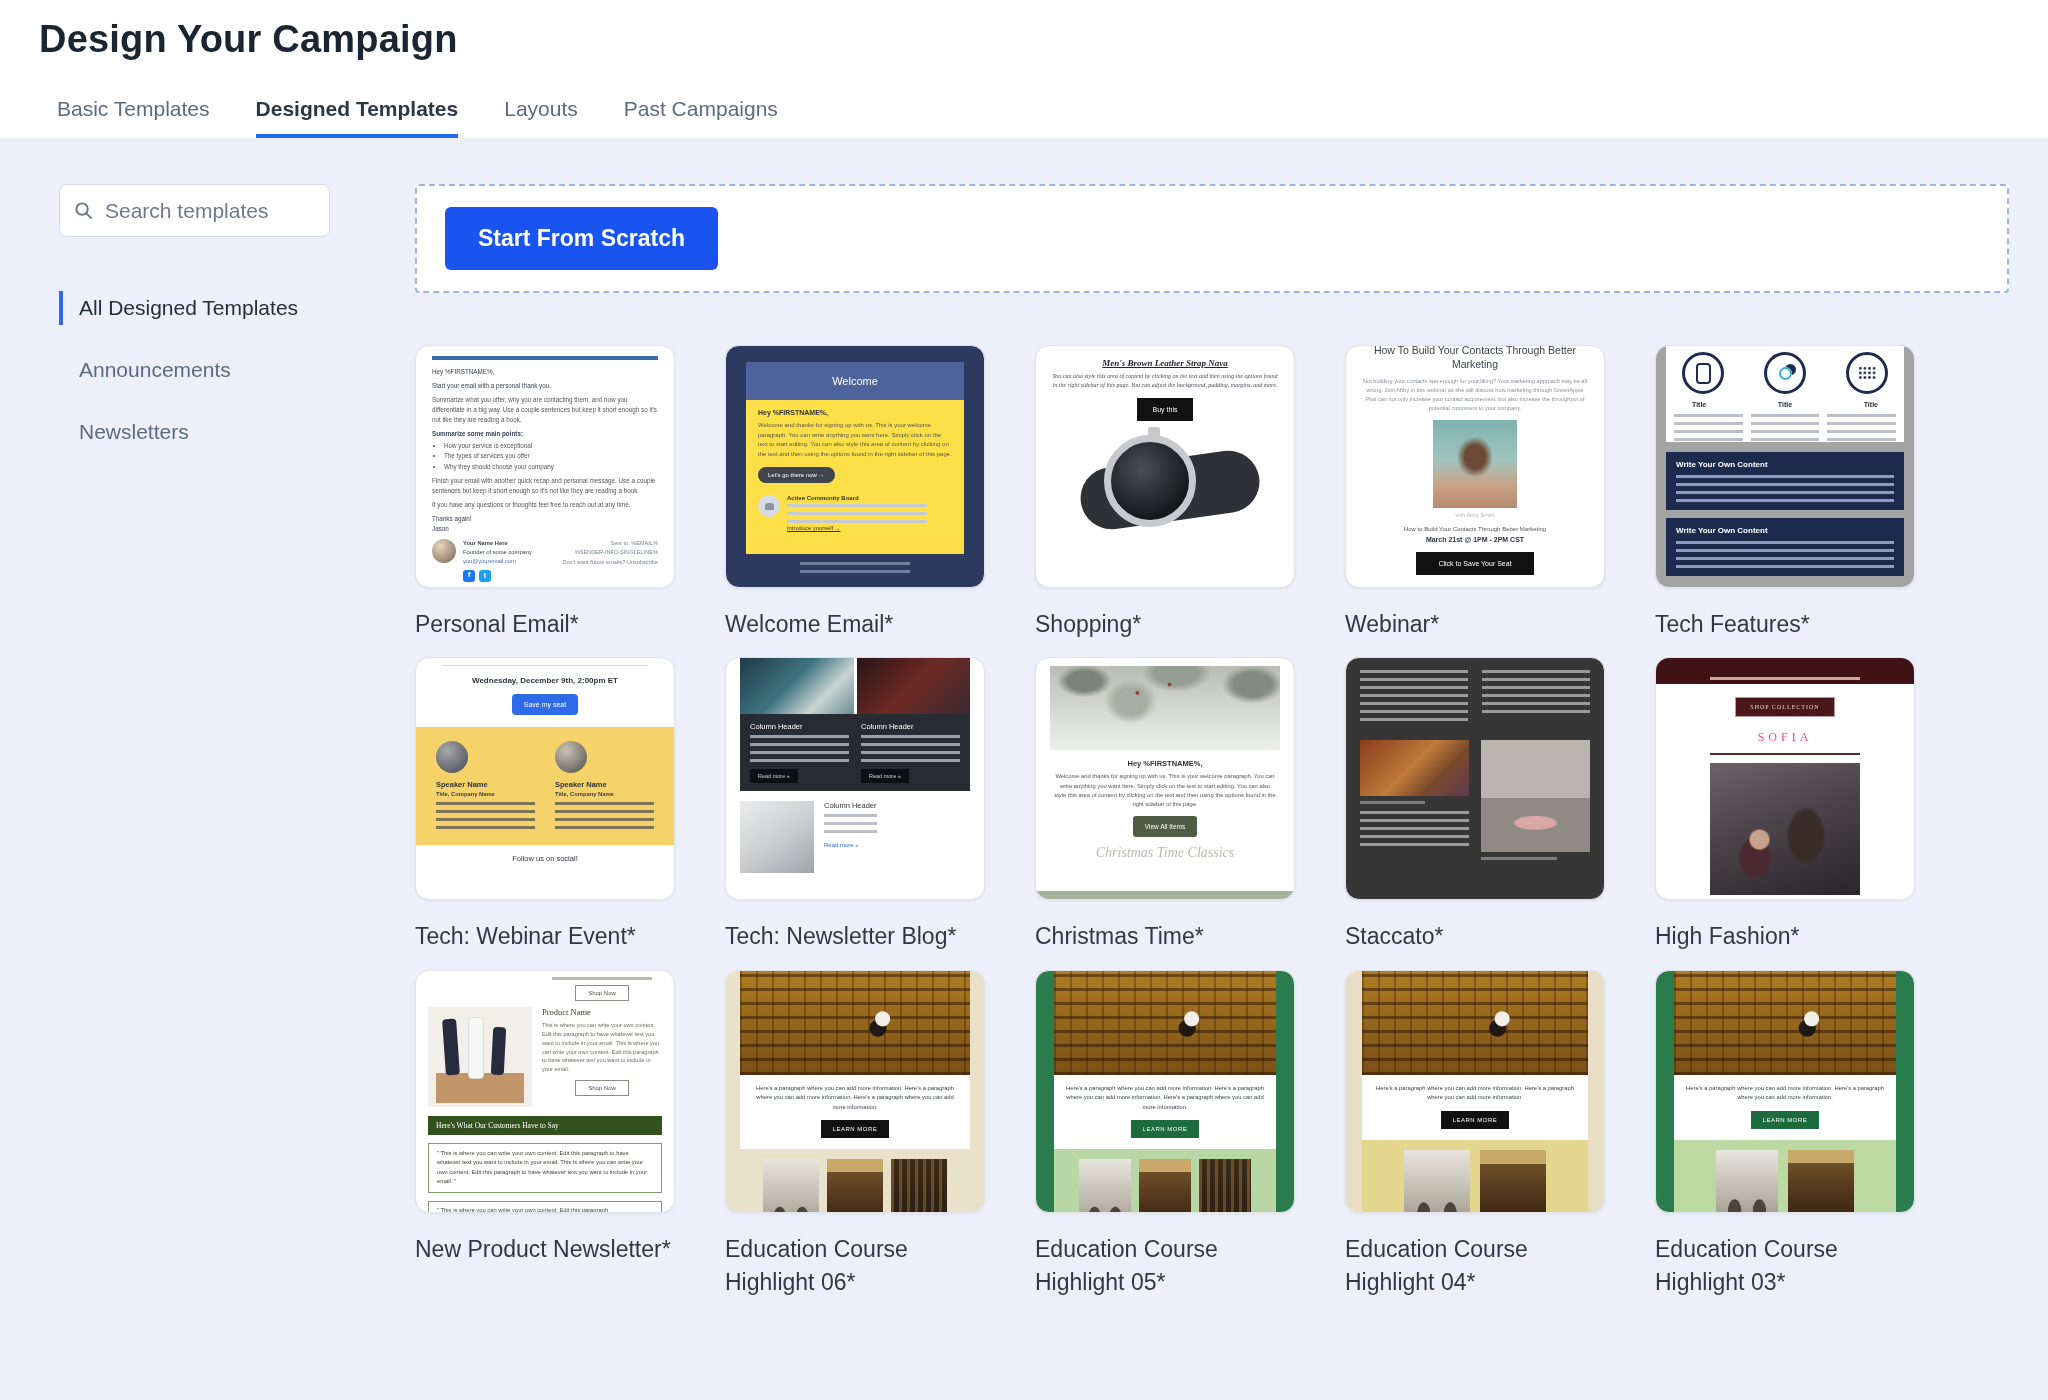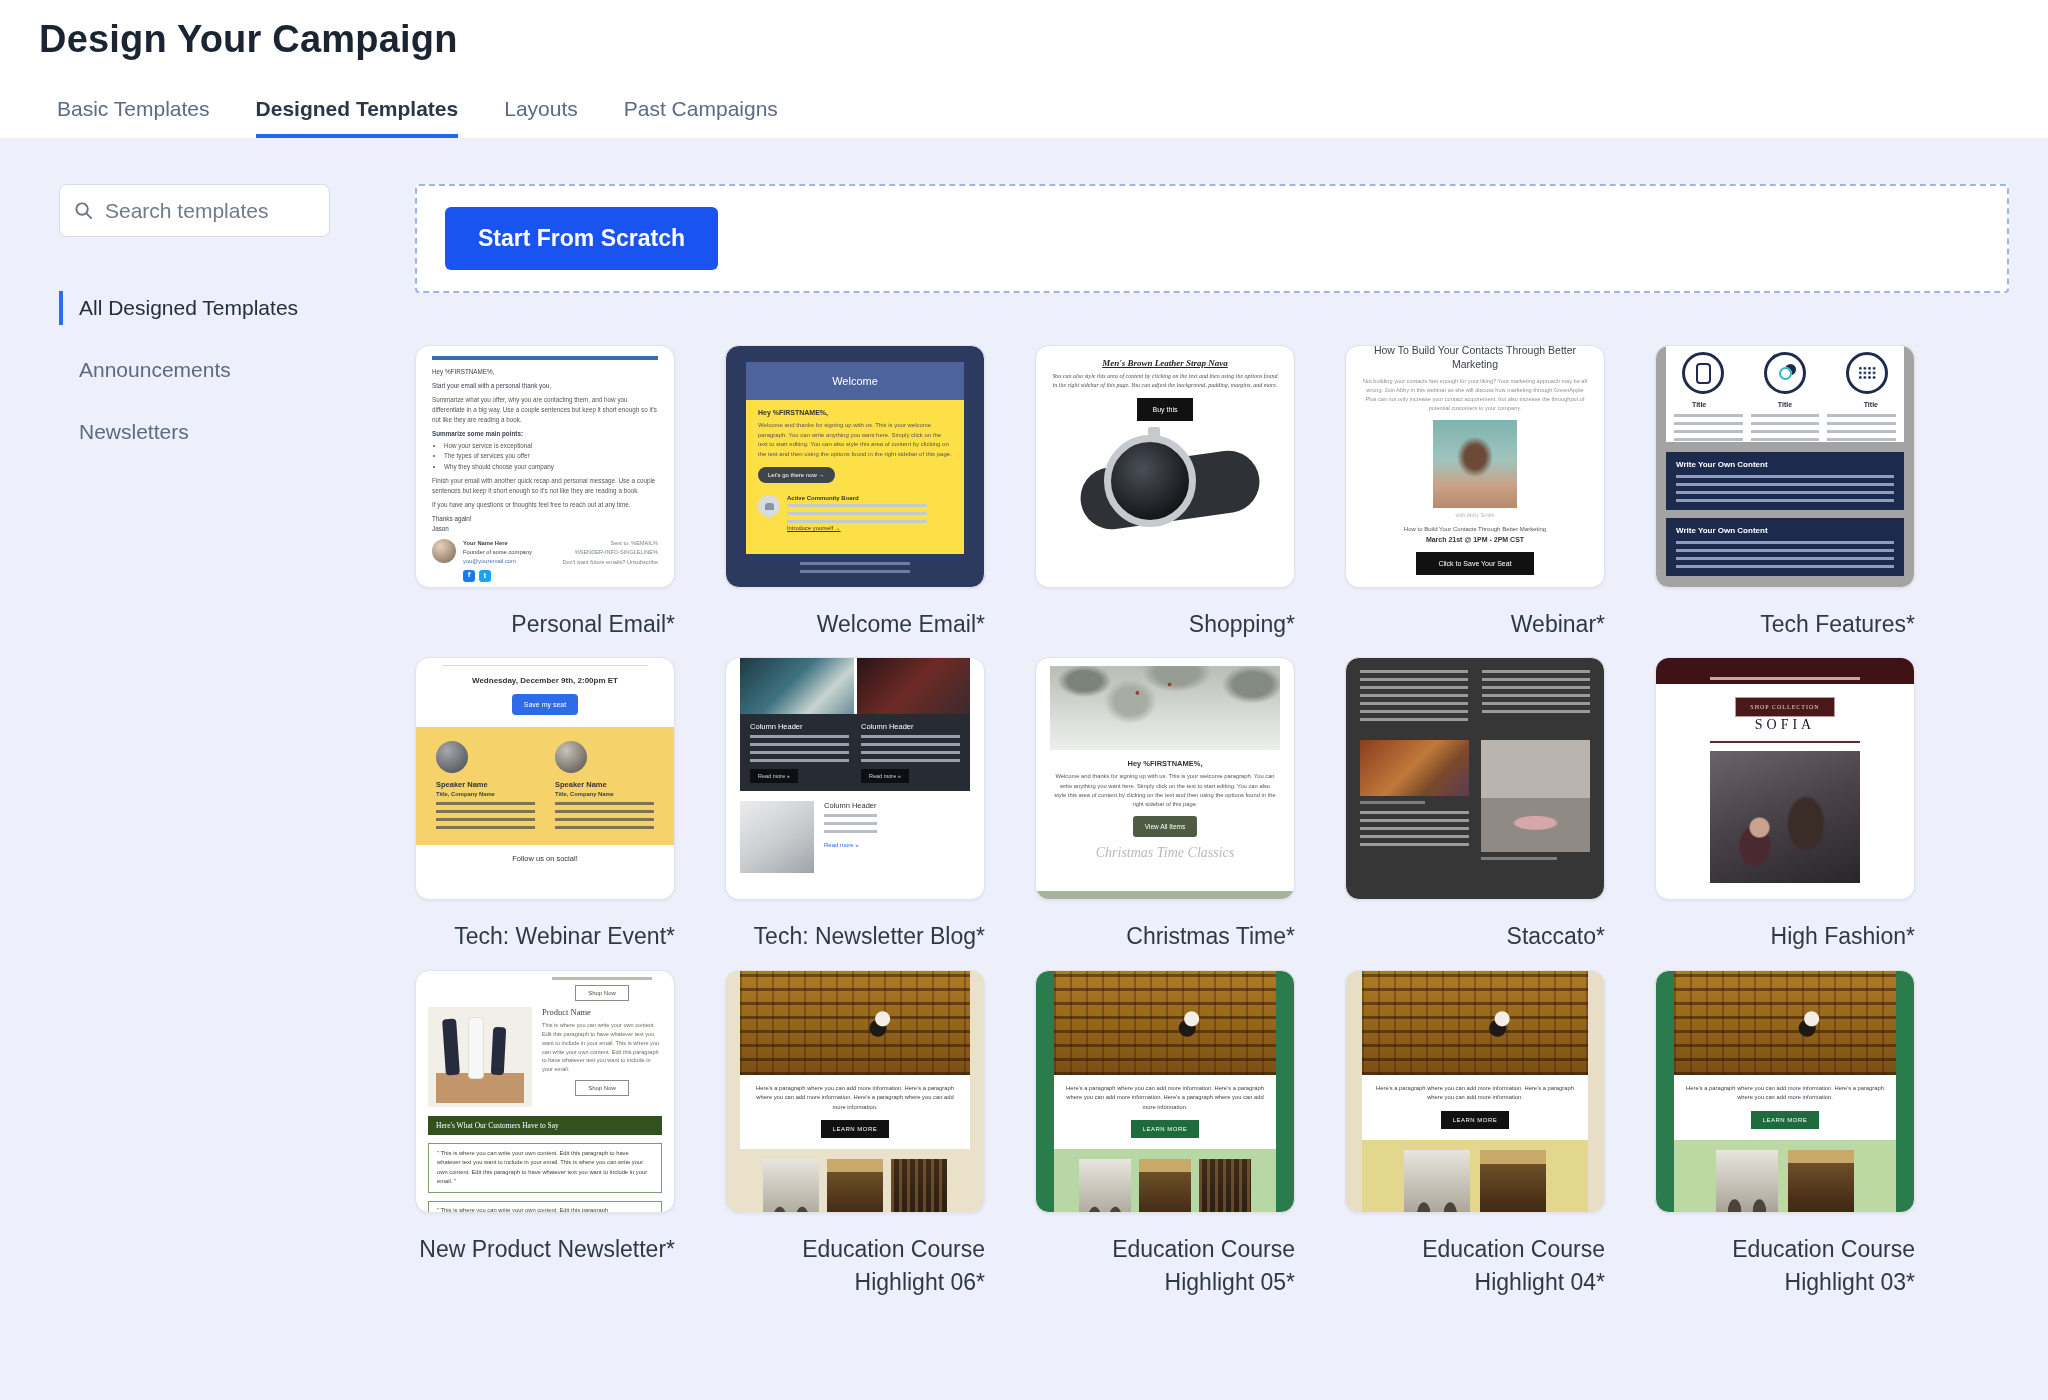--- a/index.html
+++ b/index.html
@@ -21,21 +21,21 @@
   .side-item{font-size:21px;color:#5c6a84;padding:5px 0 5px 16px;margin-bottom:28px;border-left:4px solid transparent;cursor:pointer}
   .side-item.active{border-left-color:#2d6bf4;color:#242e3d;font-weight:500}
   .main{flex:1;padding-right:39px}
   .banner{height:109px;border:2px dashed #9db4e8;background:#fff;border-radius:4px;display:flex;align-items:center;padding:0 20px 0 28px;box-sizing:border-box}
   .banner-text{font-size:24px;color:#333c4b;flex:1}
   .scratch-btn{background:#1a54f0;color:#fff;font-size:23px;font-weight:bold;padding:18px 33px;border:none;border-radius:6px;cursor:pointer;font-family:"Liberation Sans",sans-serif}
   
   .grid{margin-top:52px;display:grid;grid-template-columns:repeat(5,260px);column-gap:50px;row-gap:16px}
   .cell{display:flex;flex-direction:column}
   .thumb{width:260px;height:243px;background:#fff;border-radius:14px;border:1px solid #e2e4ec;overflow:hidden;position:relative;box-shadow:0 1px 3px rgba(20,30,60,.07);cursor:pointer;box-sizing:border-box}
-  .tlabel{margin-top:20px;text-align:right;font-size:23px;color:#2f3847;line-height:1.45;font-weight:500}
+  .tlabel{margin-top:20px;text-align:left;font-size:23px;color:#2f3847;line-height:1.45;font-weight:500}
   
   .tl{background-image:repeating-linear-gradient(180deg,var(--lc,#c6cad2) 0 3px,transparent 3px 8px)}
   .serif{font-family:"Liberation Serif",serif}
   
   .mbtn{display:inline-block;color:#fff;width:fit-content}
   
   .t2{background:#2c3a5f;padding:16px 20px 0;box-sizing:border-box}
   
   .circ{width:42px;height:42px;border:3px solid #1d2b4f;border-radius:50%;background:#fff;display:flex;align-items:center;justify-content:center;box-sizing:border-box}
   
@@ -309,21 +309,21 @@
         </div>
         <div class="tlabel">Staccato*</div>
       </div>
 
       <div class="cell">
         <div class="thumb" style="text-align:center">
           <div style="background:#3f1215;height:22px;display:flex;align-items:flex-end;justify-content:center;padding-bottom:4px">
               <span class="tl" style="--lc:#c9a79b;height:3px;width:150px;display:block"></span>
             </div>
           <div class="mbtn serif" style="background:#4a171b;border:1px solid #b99;color:#e3d2c8;font-size:6px;letter-spacing:1px;padding:6px 14px;margin:13px auto 0;display:block">SHOP COLLECTION</div>
-          <div class="serif" style="font-size:14px;color:#0f172a;letter-spacing:4px;margin-top:0">SOFIA</div>
+          <div class="serif" style="font-size:12px;color:#ec4899;letter-spacing:4px;margin-top:13px">SOFIA</div>
           <div style="width:150px;height:2px;background:#5a2a2c;margin:8px auto 0"></div>
           <div style="width:150px;height:132px;margin:8px auto 0;background:
             radial-gradient(circle at 33% 58%,#c9a28e 9px,transparent 11px),
             radial-gradient(ellipse 26px 34px at 30% 72%,#4a2a30 55%,transparent 65%),
             radial-gradient(ellipse 30px 44px at 64% 55%,#3a2c26 55%,transparent 66%),
             linear-gradient(160deg,#6a6468 0%,#4a444a 45%,#2a242b 100%)"></div>
         </div>
         <div class="tlabel">High Fashion*</div>
       </div>
 

